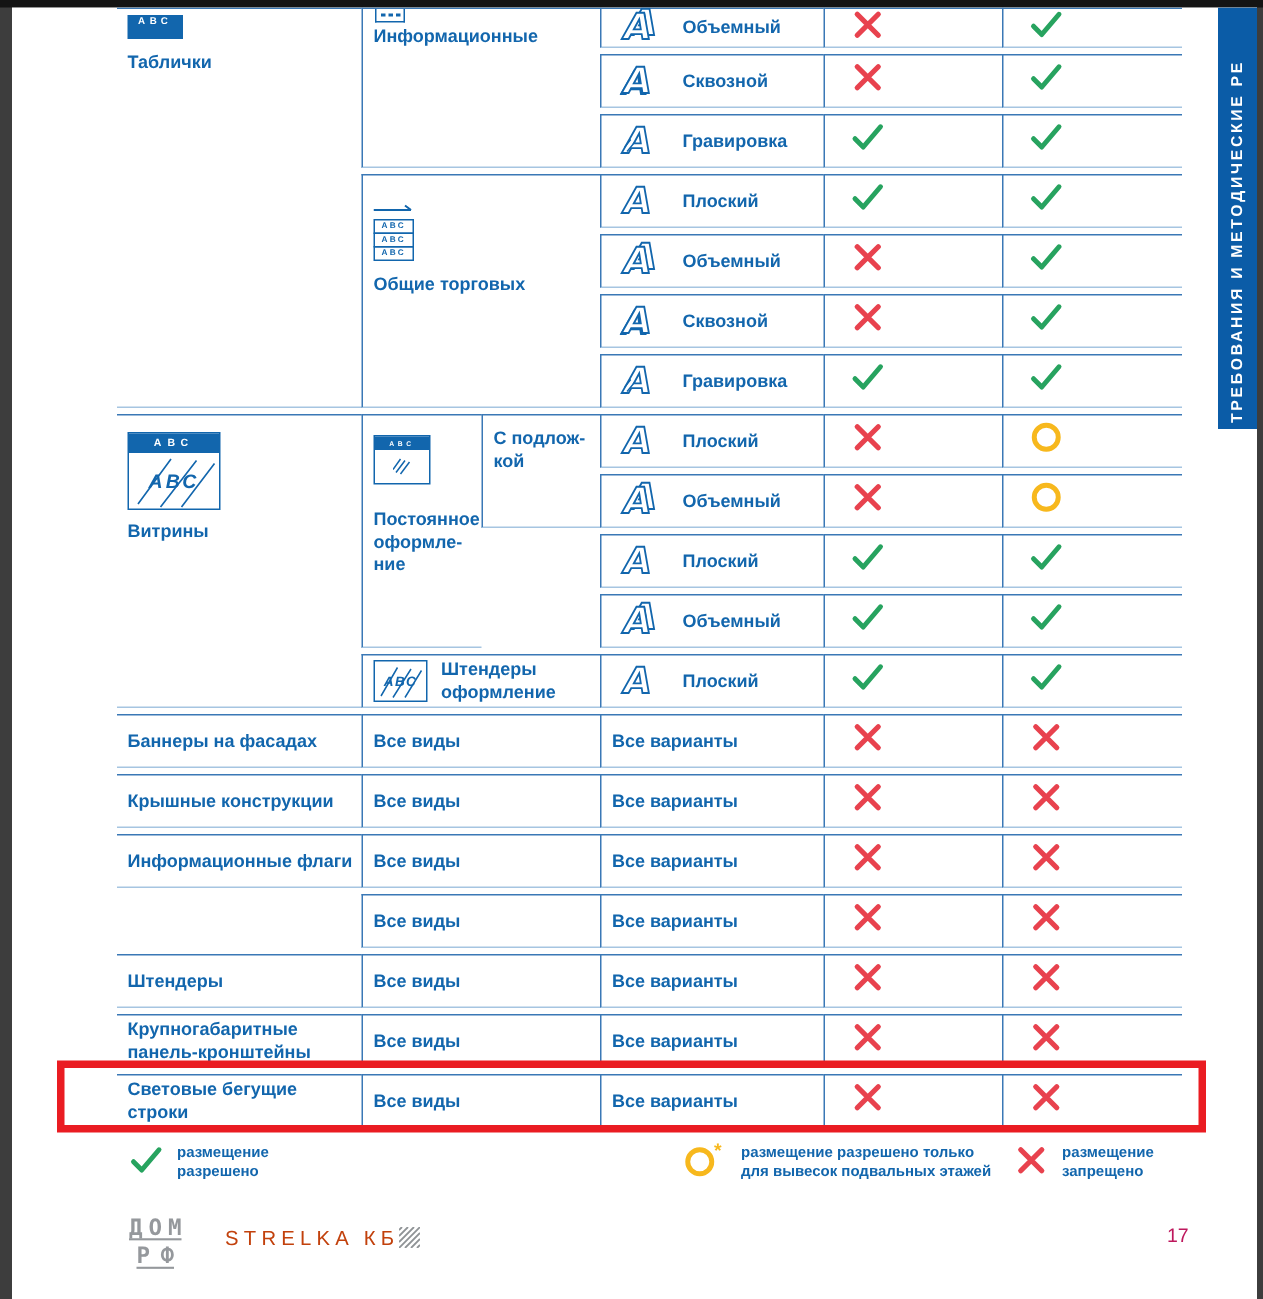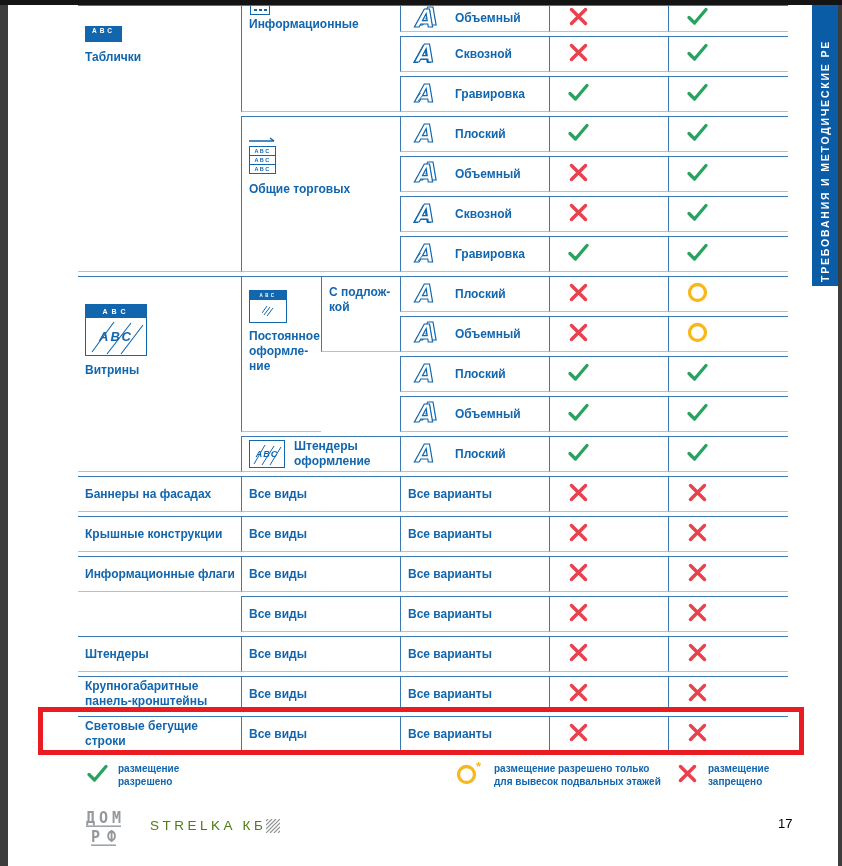--- a/index.html
+++ b/index.html
@@ -13,21 +13,21 @@
   #banner span{position:absolute;bottom:4px;left:7px;writing-mode:vertical-rl;transform:rotate(180deg);
        color:#fff;font-weight:bold;font-size:10.5px;letter-spacing:1.8px;white-space:nowrap}
 
   
   #grid{position:absolute;left:70px;top:0;width:710px;display:grid;
         grid-template-columns:163px 80px 79px 149px 119px 120px;
         grid-template-rows:27px repeat(18,36px);row-gap:4px}
   .cell{box-sizing:border-box;border-top:1px solid #3a78b6;border-bottom:1px solid #a6c5e1}
   .bl{border-left:1px solid #3a78b6}
   .lbl{color:#1266ad;font-weight:bold;font-size:12px;line-height:1.25;white-space:pre-line}
-  .cat{padding:18px 4px 0 7px}
+  .cat{padding:2px 4px 0 7px}
   .grp{padding:0 4px 0 7px}
   .type-cell{display:flex;align-items:center;gap:15px;padding-left:12px}
   .mark-cell{display:flex;align-items:center;padding-left:17px}
   .vc{display:flex;align-items:center;padding-left:7px}
   .vrem{display:flex;align-items:center;gap:9px;padding-left:7px}
 
   
   .tab-icon{width:37px;height:16px;background:#1266ad;color:#fff;font-size:6.5px;letter-spacing:3px;
             font-weight:bold;text-align:center;line-height:9px;margin-top:2px}
   .part-icon{width:18px;height:8px;border:1px solid #1266ad;border-top:none;display:flex;gap:2px;
@@ -54,23 +54,23 @@
   #hl{position:absolute;left:30px;top:702px;width:766px;height:48px;border:5px solid #ea1c22;
       box-sizing:border-box;z-index:5}
 
   
   .leg{position:absolute;display:flex;gap:9px;align-items:flex-start}
   .leg .lbl{font-size:10px;line-height:1.3}
   #leg1{left:78px;top:757px} #leg2{left:195px;top:757px} #leg3{left:447px;top:757px} #leg4{left:668px;top:757px}
 
   
   #logo{position:absolute;left:77px;top:804px}
-  #studio{position:absolute;left:142px;top:813px;color:#4d7c0f;font-size:13.5px;letter-spacing:3.5px;
-          display:flex;align-items:flex-end;gap:0}
-  #pagenum{position:absolute;left:770px;top:811px;color:#000000;font-size:13px}
+  #studio{position:absolute;left:142px;top:813px;color:#c2410c;font-size:13.5px;letter-spacing:3.5px;
+          display:flex;align-items:flex-start;gap:0}
+  #pagenum{position:absolute;left:770px;top:811px;color:#be185d;font-size:13px}
 </style>
 </head>
 <body>
 
 <div id="topbar"></div>
 
 <div id="page">
 
   <div id="banner">
     <span>ТРЕБОВАНИЯ И МЕТОДИЧЕСКИЕ РЕ</span>
@@ -119,21 +119,21 @@
 
     <div class="cell bl grp" style="grid-area:8/2/12/3">
       <div class="post-icon">
         <div class="post-head">АВС</div>
         <div class="post-body">
             <svg width="13" height="12">
               <path d="M2 10 L8 2 M5 11 L11 3 M0 8 L5 1" stroke="#1266ad" stroke-width="1" fill="none"></path>
             </svg>
           </div>
       </div>
-      <div class="lbl" style="margin-top:6px">Постоянное
+      <div class="lbl" style="margin-top:16px">Постоянное
 оформле-
 ние</div>
     </div>
 
     <div class="cell bl grp" style="grid-area:8/3/10/4;padding-top:8px">
       <div class="lbl">С подлож-
 кой</div>
     </div>
 
     <div class="cell bl vrem" style="grid-area:12/2/13/4">

